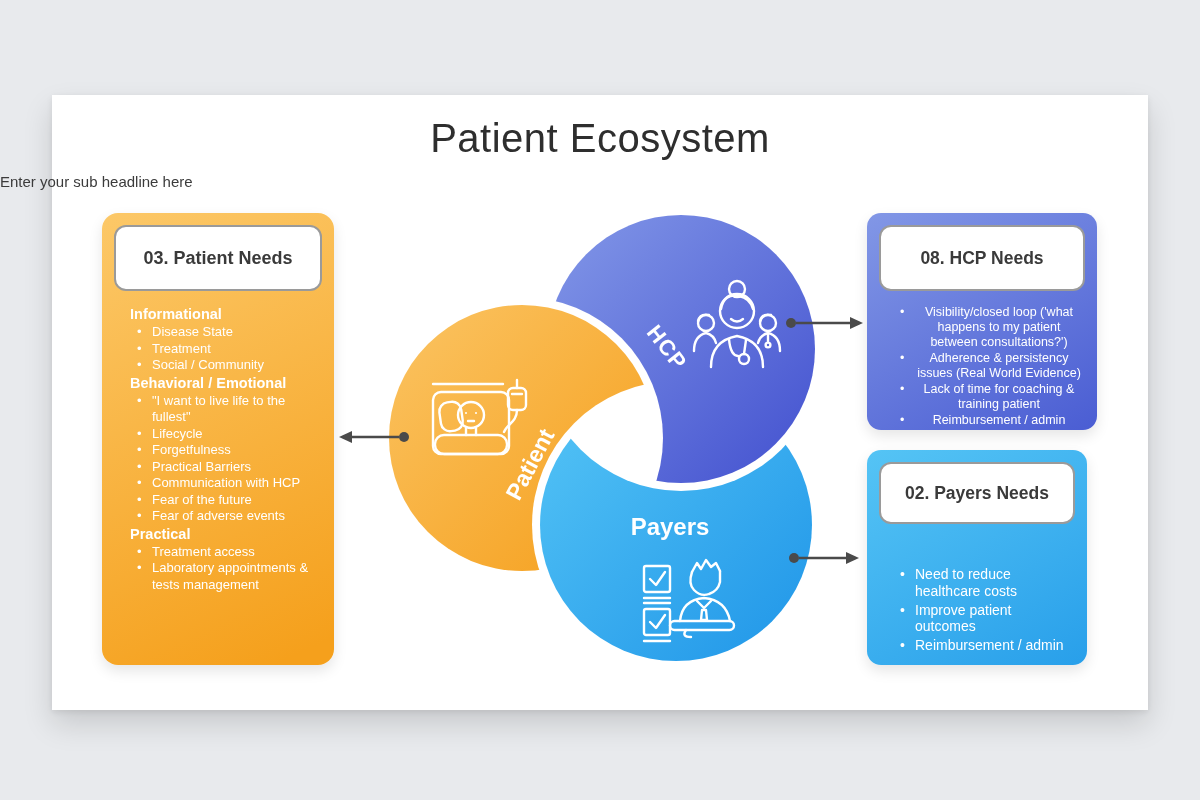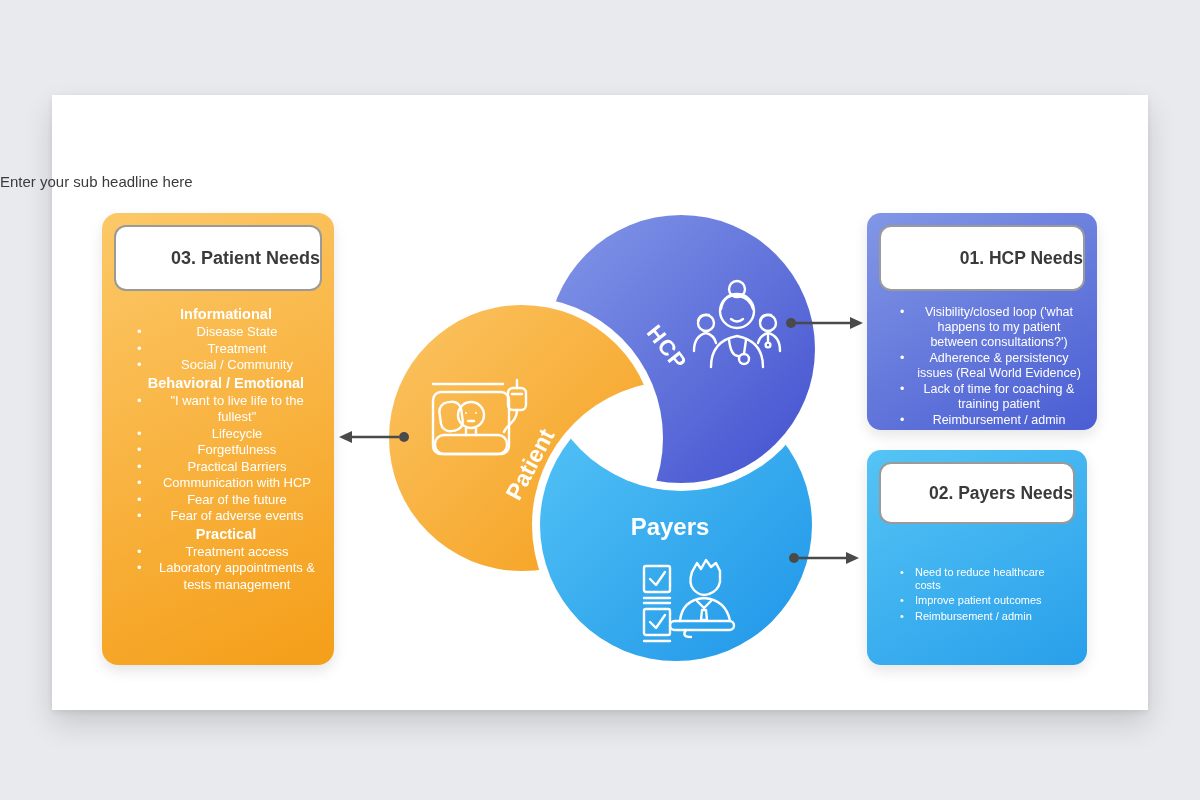--- a/index.html
+++ b/index.html
@@ -23,58 +23,59 @@
     position:absolute;left:0;right:0;top:173px;text-align:left;
     font-size:15px;font-weight:500;color:#3b3b3b;
   }
   .card{
     position:absolute;box-sizing:border-box;padding:12px;
     border-radius:16px;color:#fff;
     box-shadow:0 6px 14px rgba(0,0,0,0.10);
   }
   .card-header{
     background:#ffffff;border:2px solid #9a9a9a;border-radius:12px;
-    display:flex;align-items:center;justify-content:flex-end;
+    display:flex;align-items:center;justify-content:center;
     font-weight:bold;color:#3a3a3a;
   }
   .card-patient{
     left:102px;top:213px;width:232px;height:452px;
     background:linear-gradient(155deg,#fcc868 0%,#f5a01c 95%);
   }
   .card-patient .card-header{height:62px;font-size:18px;}
-  .card-patient .card-body{padding:14px 0 0 16px;text-align:center;}
+  .card-patient .card-body{padding:14px 0 0 16px;}
   .sec-h{font-weight:bold;font-size:14.5px;margin:1px 0 2px 0;}
   .card-patient ul{margin:0 0 1px 0;padding:0;list-style:none;font-size:13px;line-height:1.27;}
   .card li{position:relative;padding-left:22px;}
   .card li::before{content:"\2022";position:absolute;left:7px;top:0;}
   .card-hcp{
     left:867px;top:213px;width:230px;height:217px;border-radius:14px;
     background:linear-gradient(150deg,#8297e6 0%,#4a5dd3 100%);
   }
   .card-hcp .card-header{height:62px;font-size:17.5px;}
   .card-hcp .card-body{padding:14px 2px 0 14px;text-align:center;}
   .card-hcp ul{margin:0;padding:0;list-style:none;font-size:12.5px;line-height:1.2;}
   .card-hcp li{margin-bottom:1px;}
   .card-payers{
     left:867px;top:450px;width:220px;height:215px;border-radius:14px;
     background:linear-gradient(150deg,#55c4f5 0%,#289fea 100%);
   }
   .card-payers .card-header{height:58px;font-size:17.5px;}
   .card-payers .card-body{padding:42px 2px 0 14px;}
-  .card-payers ul{margin:0;padding:0;list-style:none;font-size:11px;line-height:1.2;}
+  .card-payers ul{margin:0;padding:0;list-style:none;font-size:14px;line-height:1.2;}
   .card-payers li{margin-bottom:2px;}
   svg.diagram{position:absolute;inset:0;pointer-events:none;}
   .circle-label{fill:#ffffff;font-family:"Liberation Sans",sans-serif;font-weight:bold;}
 </style>
 </head>
 <body>
 
 <div class="canvas">
   <div class="slide"></div>
 
+  <div class="title">Patient Ecosystem</div>
   <div class="subtitle">Enter your sub headline here</div>
 
   <div class="card card-patient">
     <div class="card-header">
       <span>03. Patient Needs</span>
     </div>
     <div class="card-body">
       <div class="sec-h">Informational</div>
       <ul>
         <li>Disease State</li>
@@ -94,21 +95,21 @@
       <div class="sec-h">Practical</div>
       <ul>
         <li>Treatment access</li>
         <li>Laboratory appointments &amp; tests management</li>
       </ul>
     </div>
   </div>
 
   <div class="card card-hcp">
     <div class="card-header">
-      <span>01. HCP Needs</span>
+      <span>08. HCP Needs</span>
     </div>
     <div class="card-body">
       <ul>
         <li>Visibility/closed loop ('what happens to my patient between consultations?')</li>
         <li>Adherence &amp; persistency issues (Real World Evidence)</li>
         <li>Lack of time for coaching &amp; training patient</li>
         <li>Reimbursement / admin</li>
       </ul>
     </div>
   </div>

